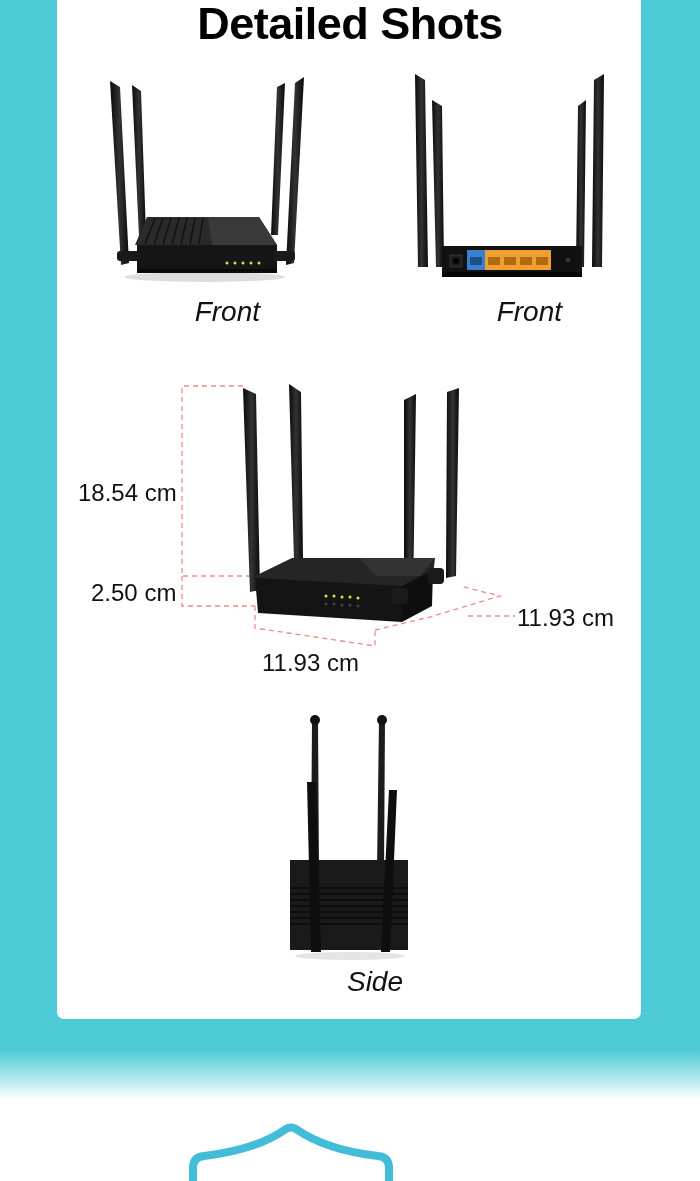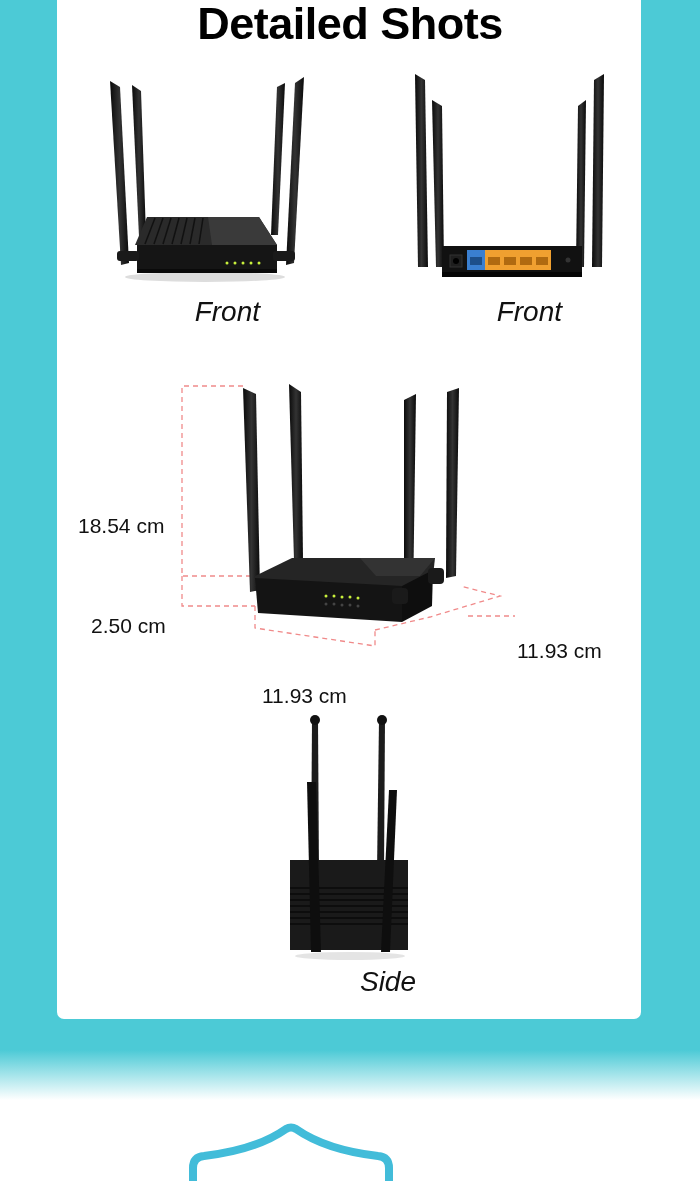--- a/index.html
+++ b/index.html
@@ -14,21 +14,21 @@
   }
   .card {
     position:absolute; left:57px; top:0; width:584px; height:1019px;
     background:#ffffff; border-radius:0 0 7px 7px;
   }
   .title {
     position:absolute; left:0; top:-2px; width:700px; text-align:center;
     font-size:45px; font-weight:bold; color:#000; letter-spacing:-0.5px;
   }
   .label { position:absolute; font-size:28px; color:#111; text-align:right;font-style:italic; }
-  .dim { position:absolute; font-size:21px; color:#111;margin-top:35px; }
+  .dim { position:absolute; font-size:24px; color:#111; }
   svg { position:absolute; overflow:visible; }
 </style>
 </head>
 <body>
 
 <div class="bg-teal"></div>
 
 <div class="card"></div>
 
 <div class="title">Detailed Shots</div>
@@ -153,17 +153,17 @@
     <line x1="5" y1="188" x2="123" y2="188"></line>
       <line x1="5" y1="194" x2="123" y2="194"></line>
     <line x1="5" y1="200" x2="123" y2="200"></line>
       <line x1="5" y1="206" x2="123" y2="206"></line>
     <line x1="5" y1="212" x2="123" y2="212"></line>
   </g>
 
   <polygon points="22,70 31,70 36,240 26,240" fill="#0e0e0e"></polygon>
   <polygon points="104,78 112,78 105,240 96,240" fill="#0e0e0e"></polygon>
 </svg>
-<div class="label" style="left:316px;top:966px;width:100px;">Side</div>
+<div class="label" style="left:303px;top:966px;width:100px;">Side</div>
 
 <svg style="left:188px;top:1124px;" width="206" height="60" viewBox="0 0 206 60">
   <path d="M5,60 L5,38 Q5,27 16,26 Q68,20 98,-1 Q103,-4 108,-1 Q138,20 190,26 Q201,27 201,38 L201,60" fill="none" stroke="#42bcd9" stroke-width="8" stroke-linejoin="round" transform="translate(0,6)"></path>
 </svg>
 
 </body></html>

